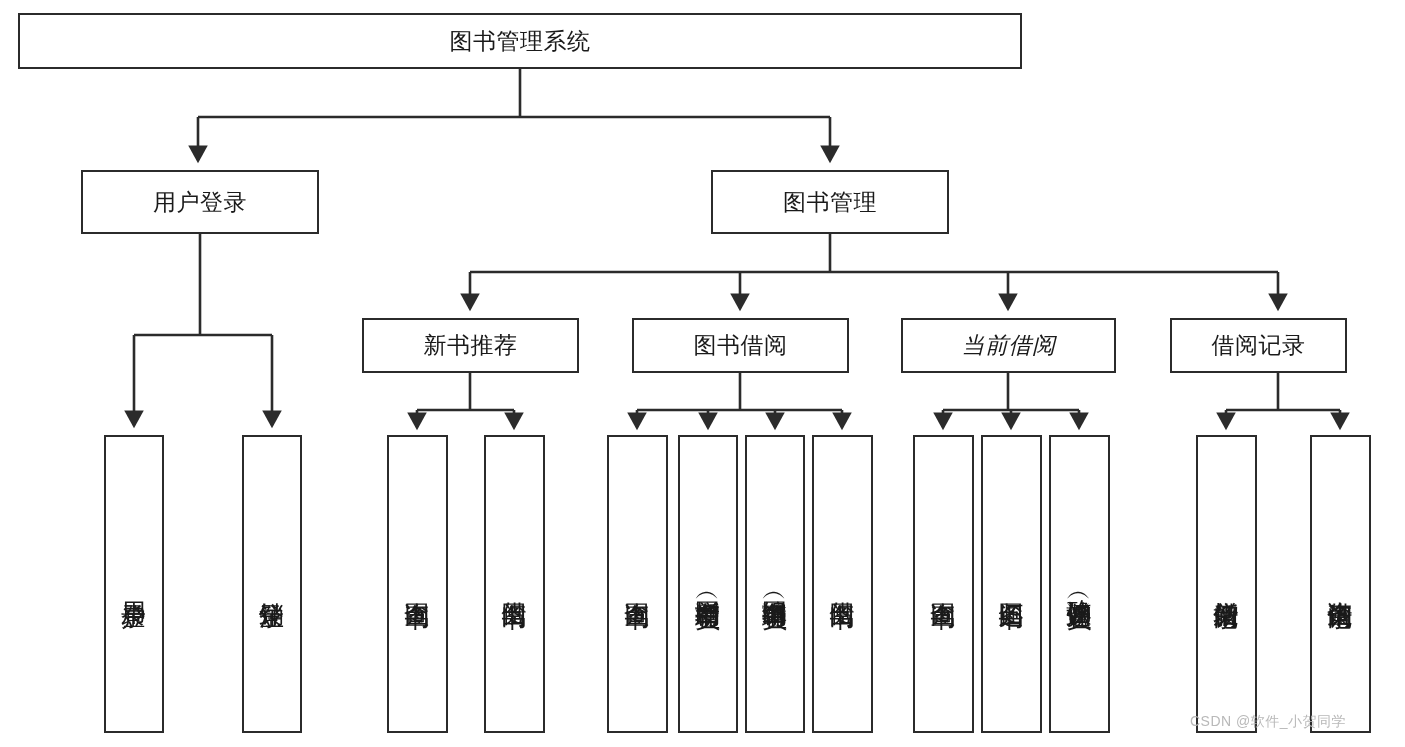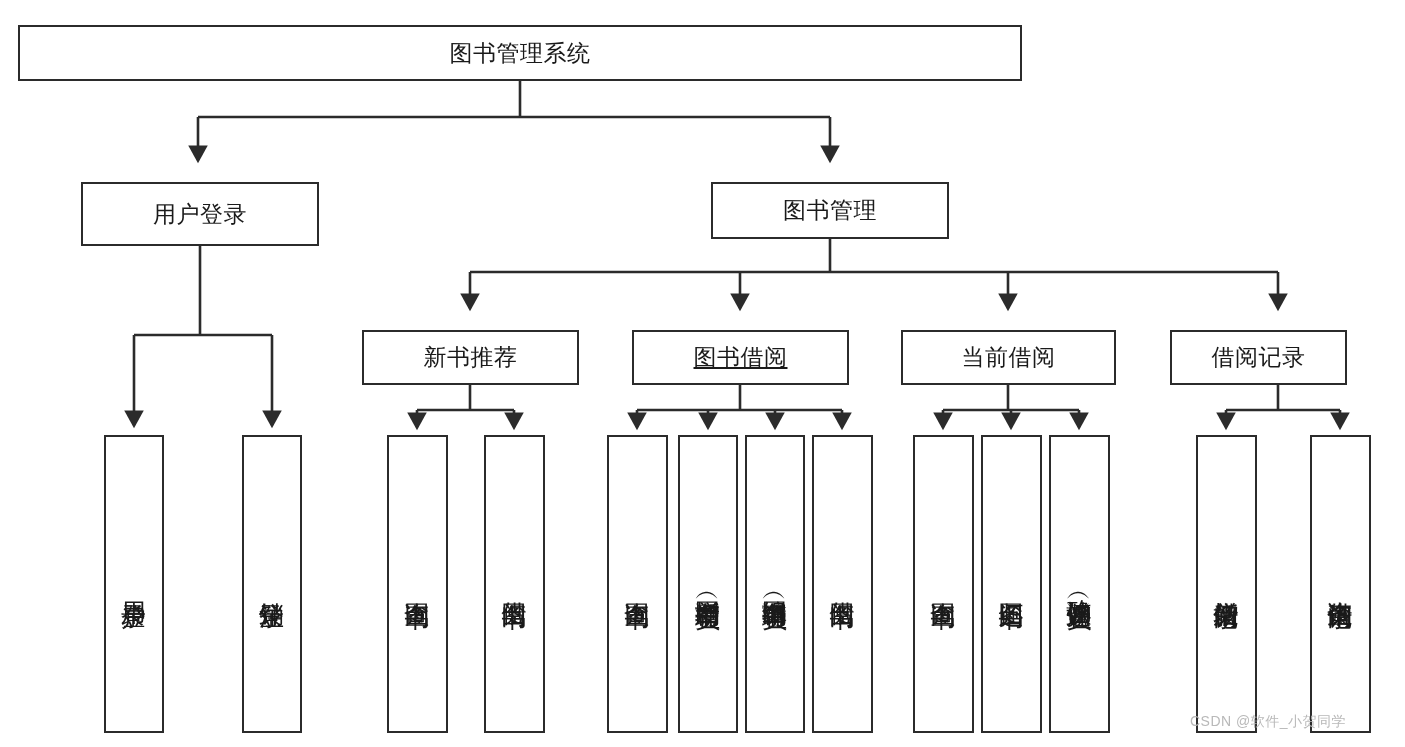--- a/index.html
+++ b/index.html
@@ -28,21 +28,20 @@
     background: #ffffff;
     display: flex;
     align-items: center;
     justify-content: center;
     color: #1a1a1a;
   }
   .node-h {
     font-size: 23px;
     letter-spacing: 0.5px;
     white-space: nowrap;
-    margin-top: 12px;
   }
   .node-v {
     writing-mode: vertical-rl;
     text-orientation: upright;
     font-size: 25px;
     line-height: 1.12;
     letter-spacing: 1px;
     align-items: center;
     justify-content: center;
     text-align: center;
@@ -117,31 +116,31 @@
   </g>
 </svg>
 
 <div class="node-box node-h" id="node-root" style="left: 18px; top: 13px; width: 1004px; height: 56px;">
   <span>图书管理系统</span>
 </div>
 
 <div class="node-box node-h" id="node-l2-0" style="left: 81px; top: 170px; width: 238px; height: 64px;">
   <span>用户登录</span>
 </div>
-<div class="node-box node-h" id="node-l2-1" style="left: 711px; top: 170px; width: 238px; height: 57px;">
+<div class="node-box node-h" id="node-l2-1" style="left: 711px; top: 170px; width: 238px; height: 64px;">
   <span>图书管理</span>
 </div>
 
 <div class="node-box node-h" id="node-l3-0" style="left: 362px; top: 318px; width: 217px; height: 55px; align-items: center;">
   <span>新书推荐</span>
 </div>
-<div class="node-box node-h" id="node-l3-1" style="left: 632px; top: 318px; width: 217px; height: 55px; text-decoration: underline;">
+<div class="node-box node-h" id="node-l3-1" style="left: 632px; top: 318px; width: 217px; height: 55px;">
   <span>图书借阅</span>
 </div>
-<div class="node-box node-h" id="node-l3-2" style="left: 901px; top: 318px; width: 215px; height: 55px;">
+<div class="node-box node-h" id="node-l3-2" style="left: 901px; top: 318px; width: 215px; height: 55px; font-style: italic;">
   <span>当前借阅</span>
 </div>
 <div class="node-box node-h" id="node-l3-3" style="left: 1170px; top: 318px; width: 177px; height: 55px;">
   <span>借阅记录</span>
 </div>
 
 <div class="node-box node-v" id="node-leaf-0" style="left: 104px; top: 435px; width: 60px; height: 298px;">
   <span>用户登录</span>
 </div>
 <div class="node-box node-v" id="node-leaf-1" style="left: 242px; top: 435px; width: 60px; height: 298px;">

